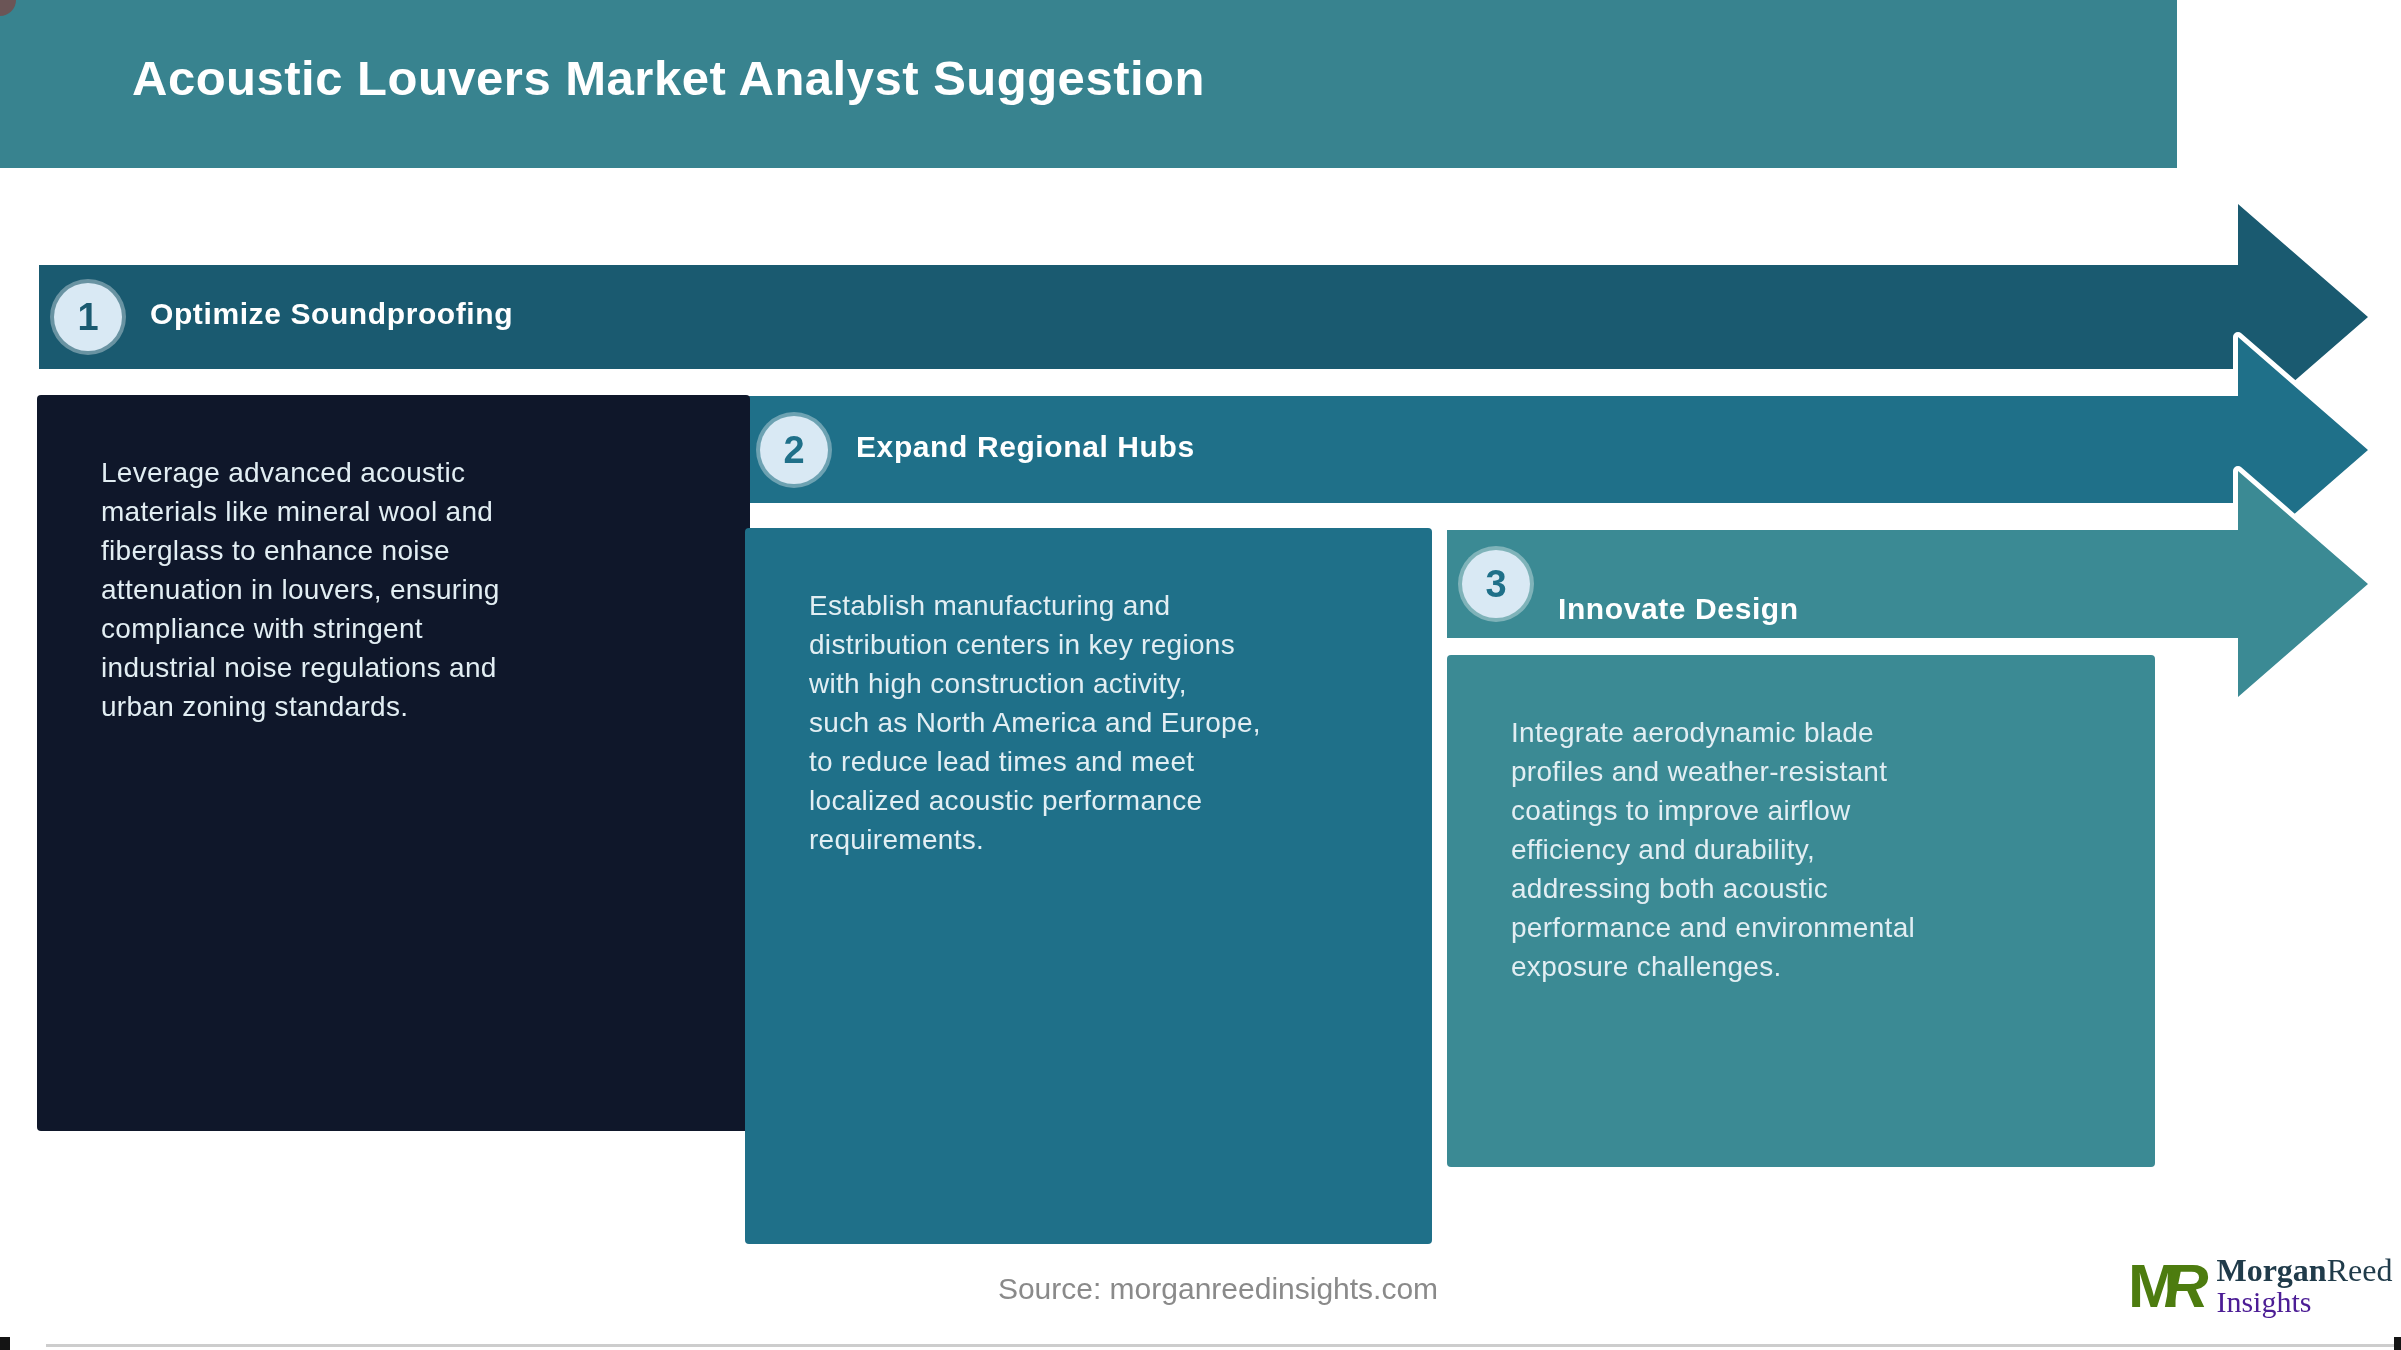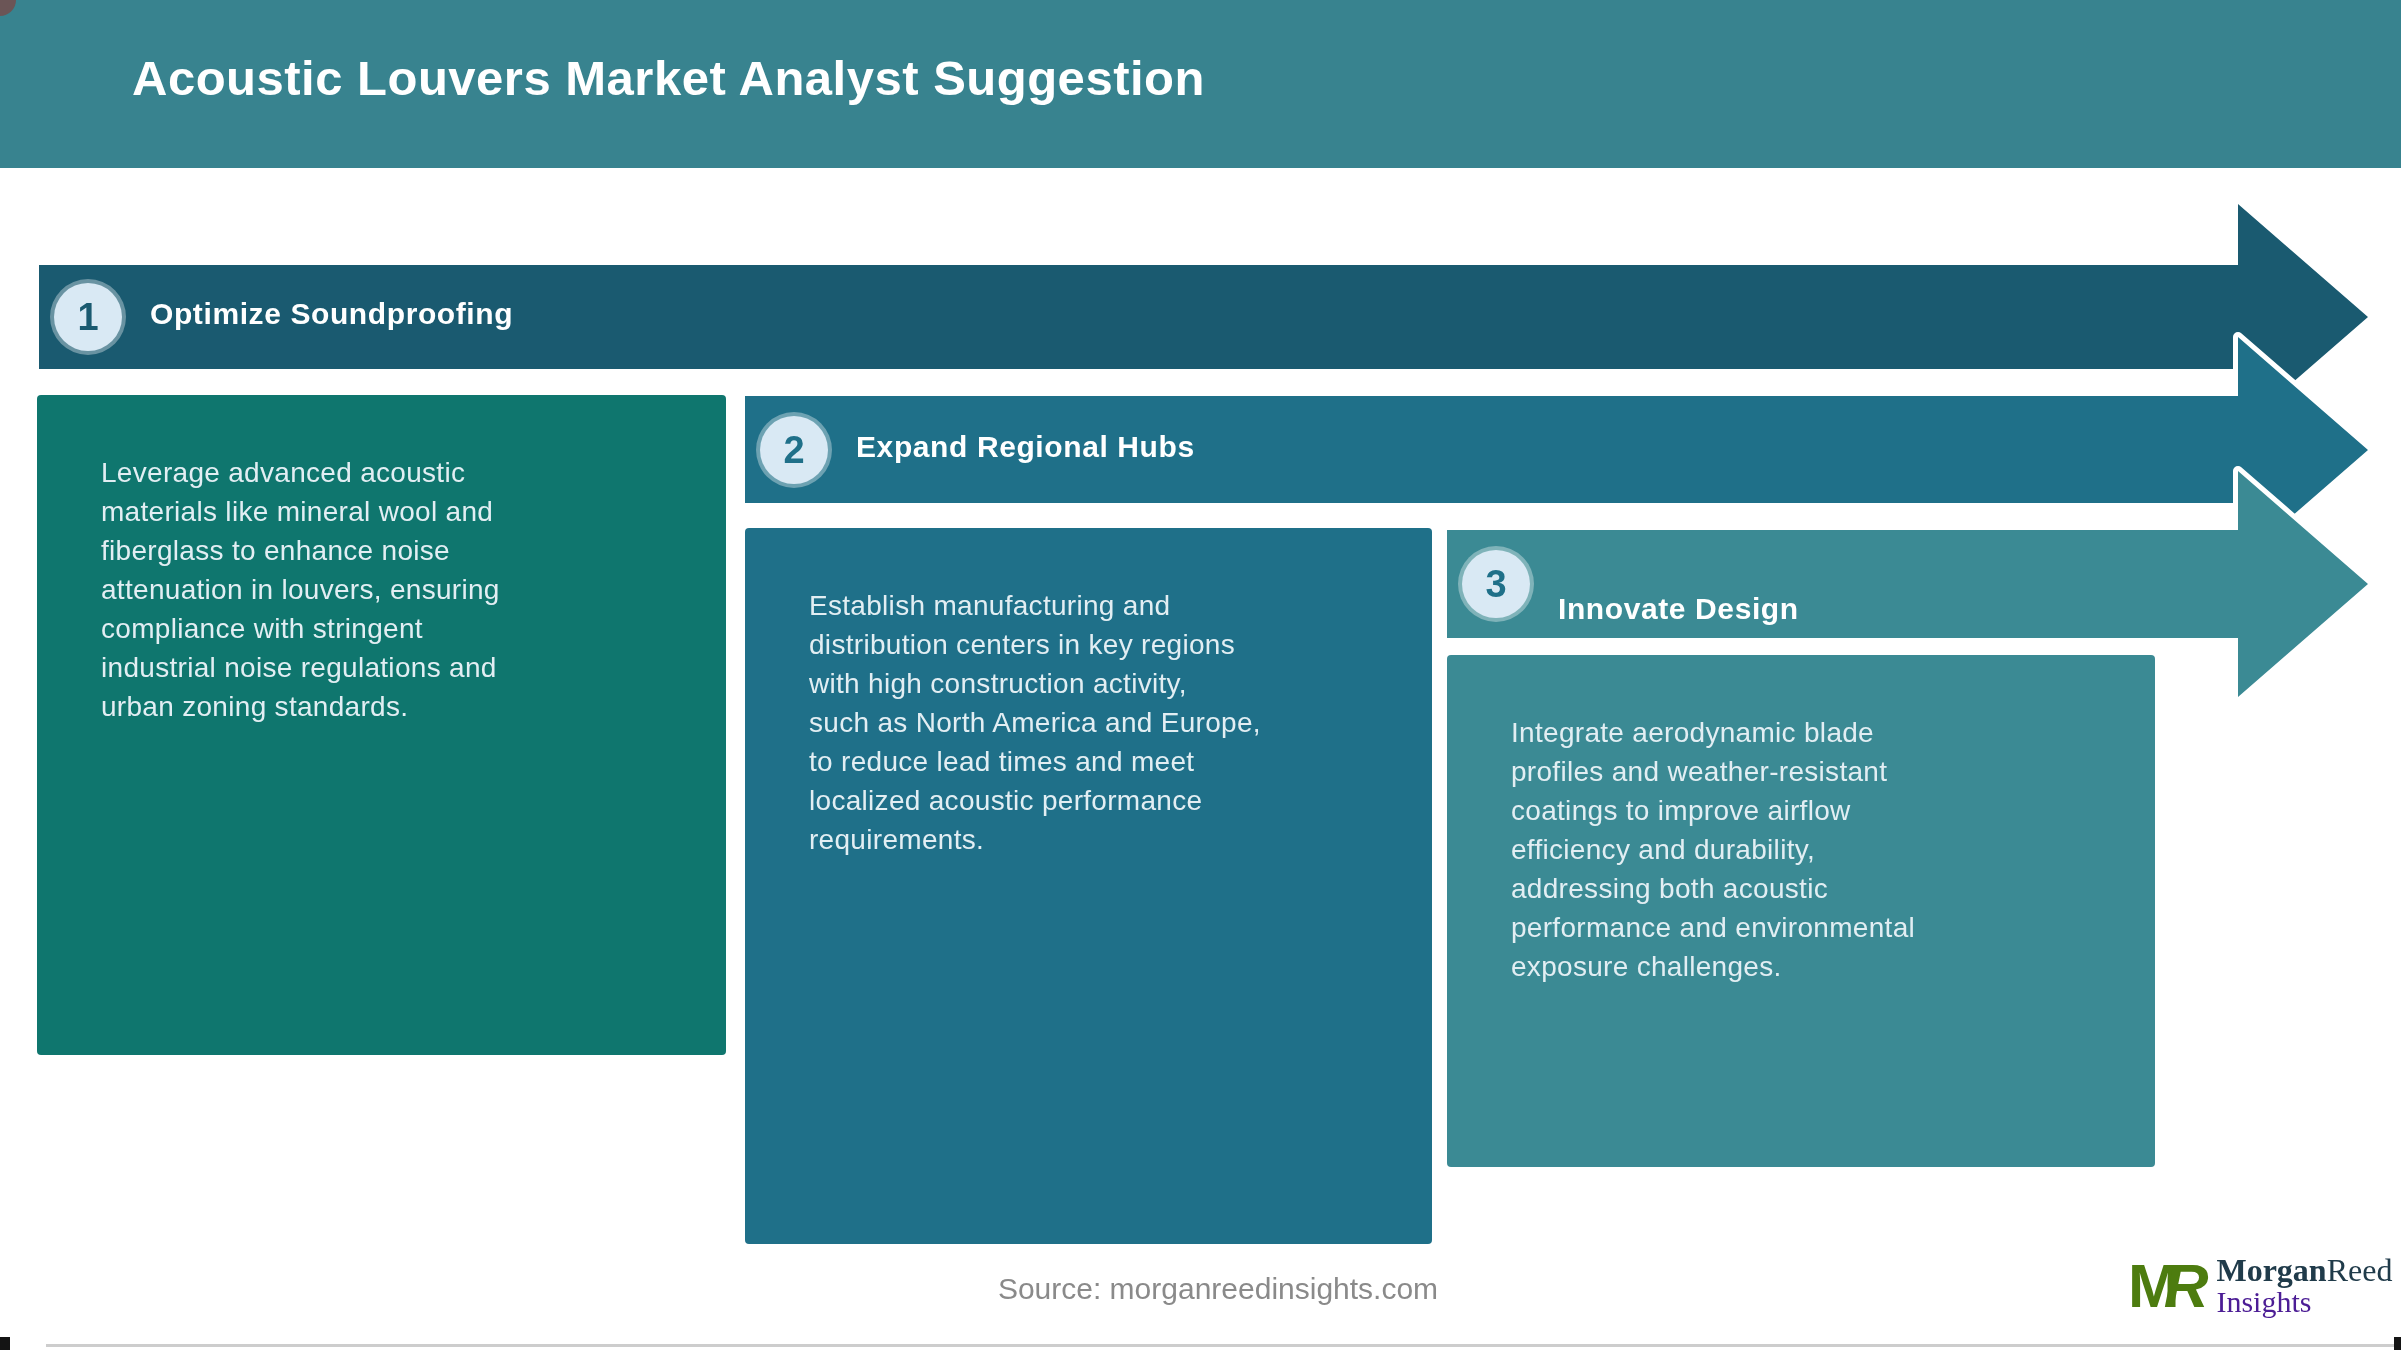--- a/index.html
+++ b/index.html
@@ -5,21 +5,21 @@
   html,body{margin:0;padding:0;background:#ffffff;}
   .canvas{
     position:relative;
     width:2401px;height:1350px;
     background:#ffffff;
     overflow:hidden;
     font-family:"Liberation Sans","DejaVu Sans",sans-serif;
   }
   
   .header{
-    position:absolute;left:0;top:0;width:2401px;height:168px;
+    position:absolute;left:0;top:0;width:2177px;height:168px;
     background:#38838F;
   }
   .header-title{
     position:absolute;left:132px;top:50px;
     font-size:49px;font-weight:700;color:#ffffff;
     letter-spacing:0.5px;
   }
   
   .arrows{position:absolute;left:0;top:0;width:2401px;height:1350px;}
   .arrow-path{stroke:#ffffff;stroke-width:10;stroke-linejoin:round;paint-order:stroke;}
@@ -38,21 +38,21 @@
     position:absolute;color:#ffffff;font-size:30px;font-weight:700;
     letter-spacing:0.6px;white-space:nowrap;
   }
   .l1{left:150px;top:297px;}
   .l2{left:856px;top:430px;}
   .l3{left:1558px;top:564px;margin-top:28px;}
   
   .box{
     position:absolute;border-radius:4px;
   }
-  .box1{left:37px;top:395px;width:689px;height:660px;background:#0f766e;}
+  .box1{left:37px;top:395px;width:689px;height:736px;background:#0f172a;padding-left:24px;}
   .box2{left:745px;top:528px;width:687px;height:716px;background:#1F7089;}
   .box3{left:1447px;top:655px;width:708px;height:512px;background:#3B8A94;}
   .box-text{
     position:absolute;left:64px;top:58px;right:38px;
     color:#E2EEF3;font-size:28px;line-height:39px;
     white-space:pre-line;letter-spacing:0.3px;
   }
   
   .source{
     position:absolute;left:0;top:1272px;width:2436px;

